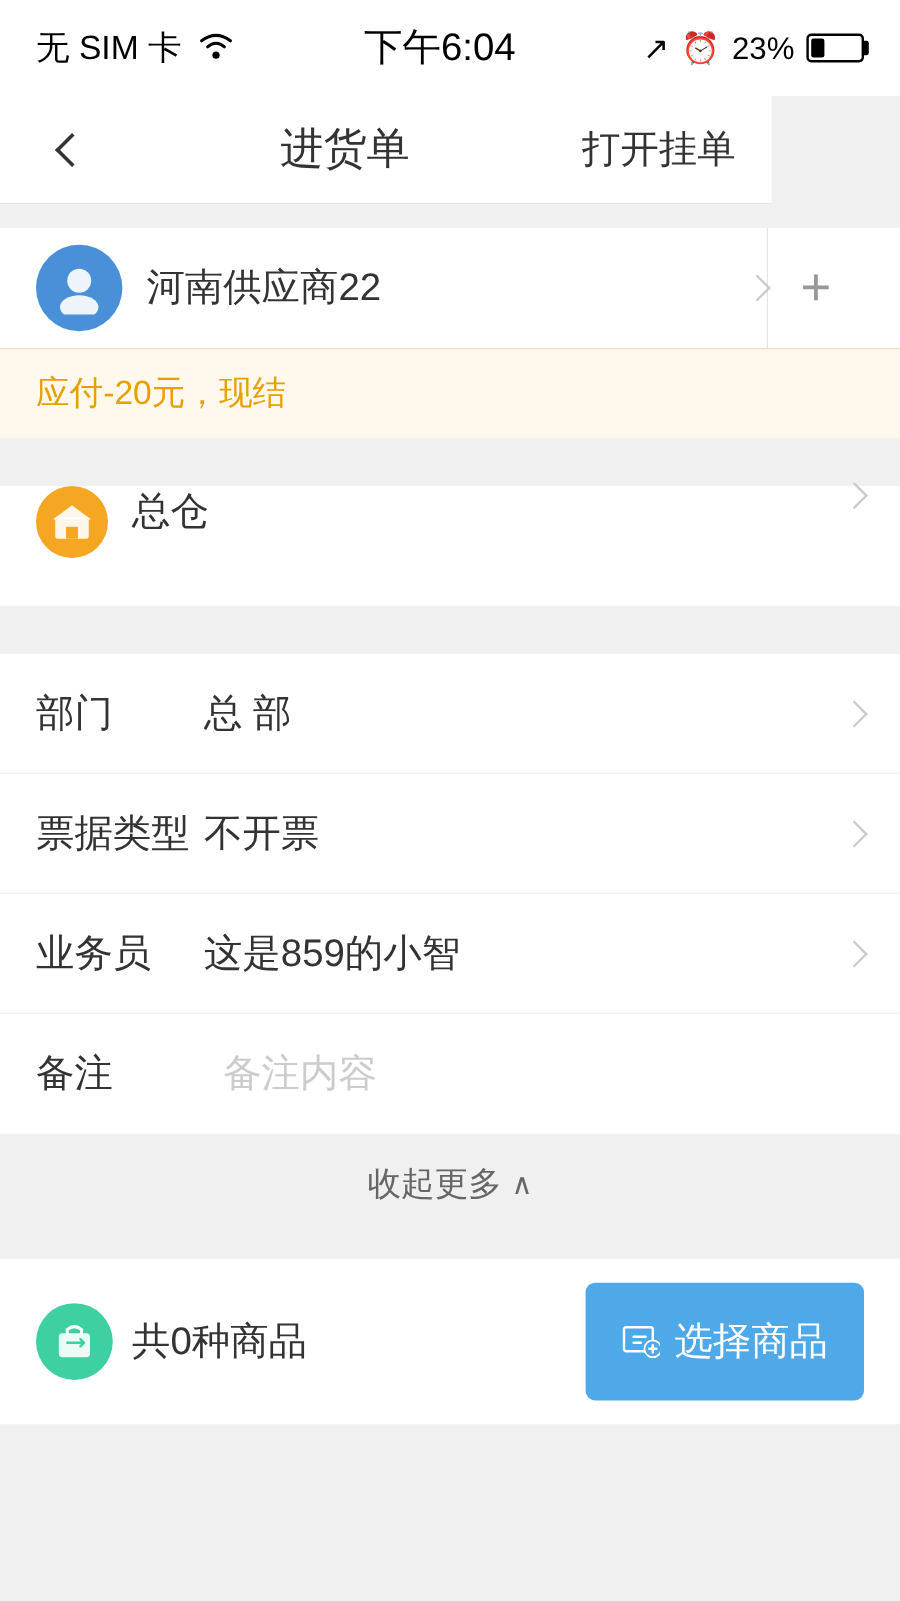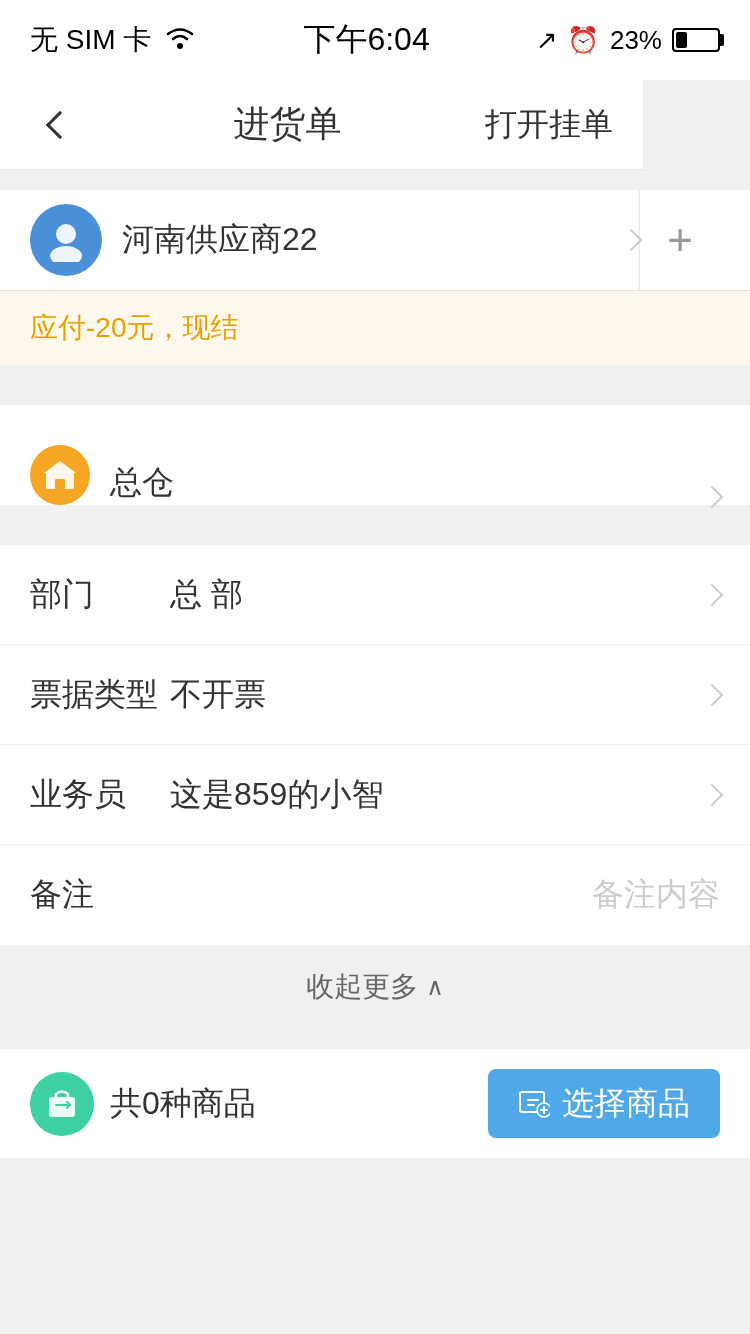--- a/index.html
+++ b/index.html
@@ -137,21 +137,21 @@
       color: #e8a000;
       border-top: 1px solid #f0e0c0;
     }
 
     
     .warehouse-section {
       background: #fff;
       margin-top: 20px;
       padding: 0 30px;
       display: flex;
-      align-items: flex-end;
+      align-items: flex-start;
       height: 100px;
     }
     .warehouse-icon {
       width: 60px; height: 60px;
       border-radius: 50%;
       background: #f5a623;
       display: flex; align-items: center; justify-content: center;
       margin-right: 20px;
       flex-shrink: 0;
     }
@@ -180,21 +180,20 @@
       width: 140px;
       flex-shrink: 0;
     }
     .form-value {
       flex: 1;
       font-size: 32px;
       color: #333;
     }
     .form-value.placeholder {
       color: #ccc;
-      text-align: right;
     }
 
     
     .collapse-section {
       background: #f0f0f0;
       height: 80px;
       display: flex;
       align-items: center;
       justify-content: center;
       font-size: 28px;
@@ -229,21 +228,21 @@
     }
     .product-count-text {
       font-size: 32px;
       color: #333;
     }
     .select-btn {
       background: #4fa8e8;
       color: #fff;
       border: none;
       border-radius: 8px;
-      height: 69px;
+      height: 98px;
       padding: 0 30px;
       font-size: 32px;
       display: flex;
       align-items: center;
       gap: 12px;
       cursor: pointer;
     }
 
     
     .page-bg {

